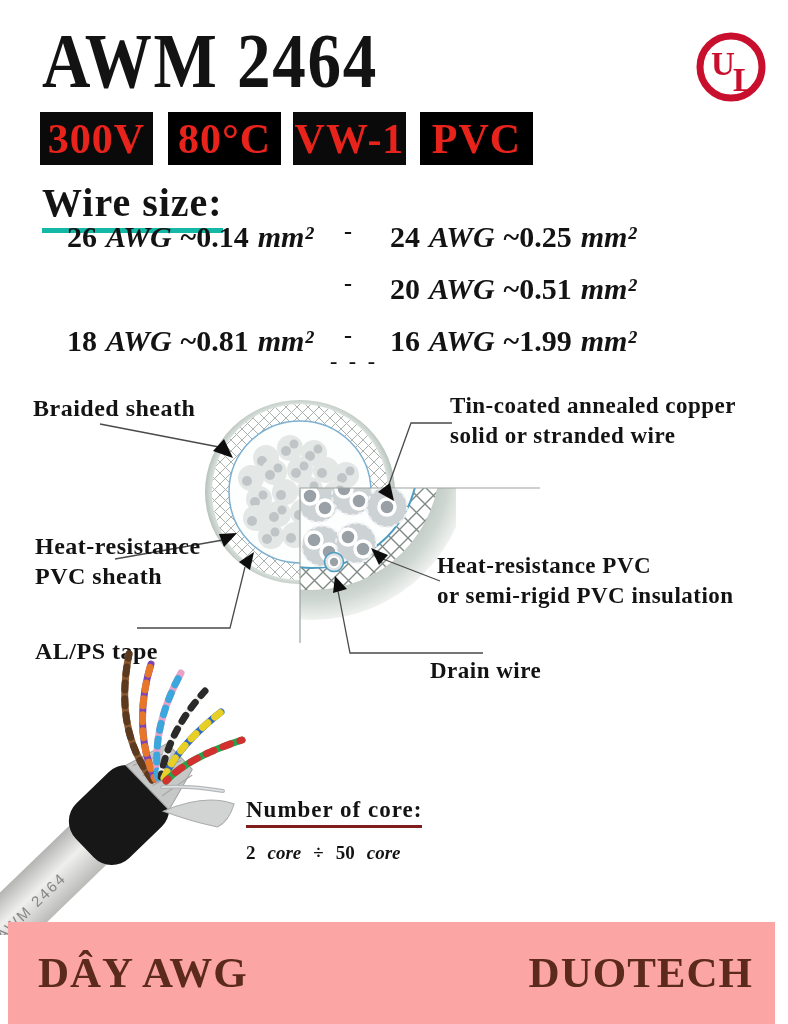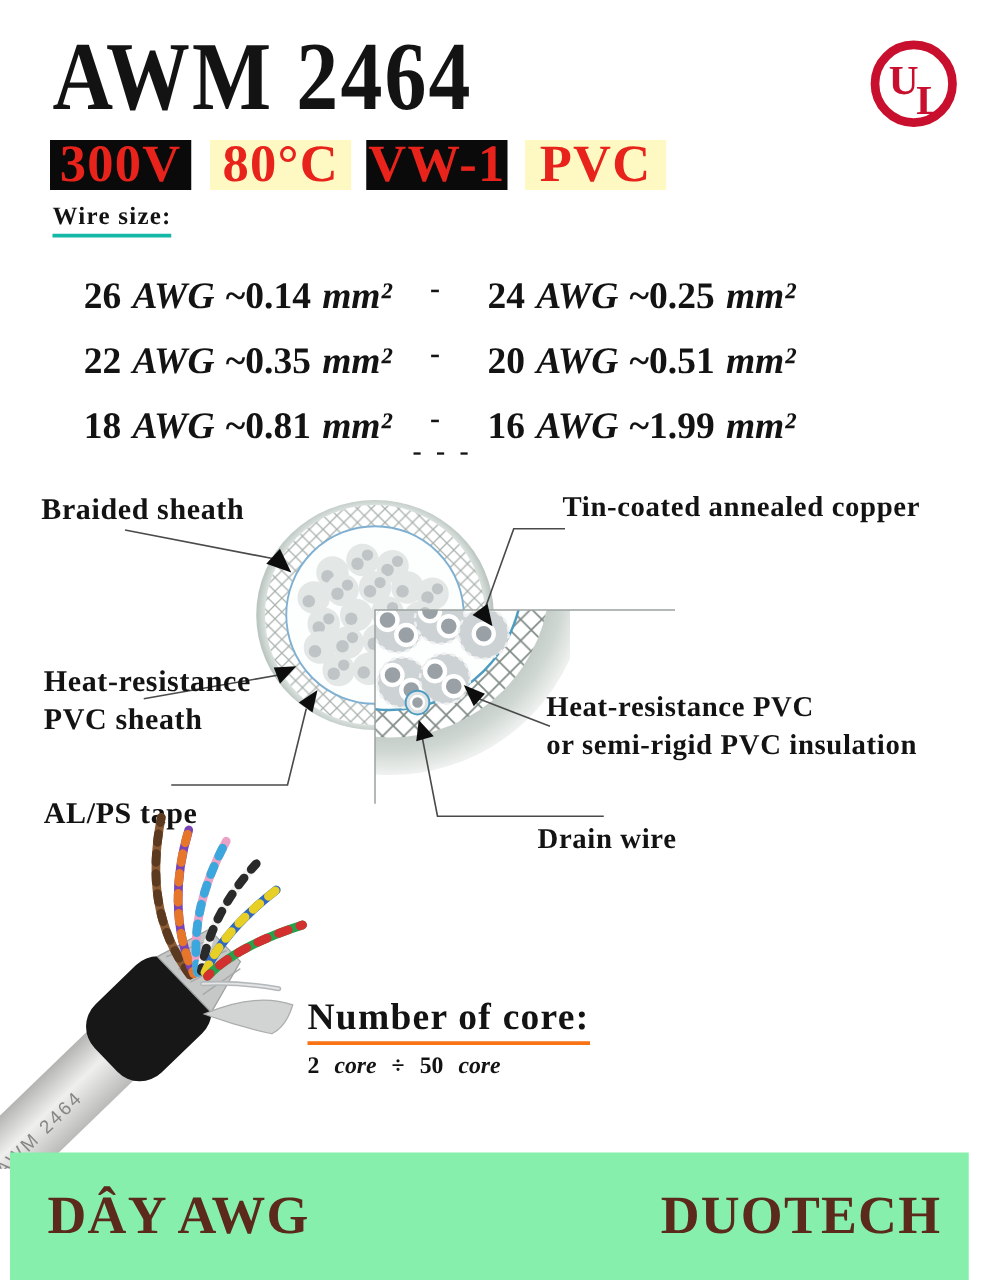--- a/index.html
+++ b/index.html
@@ -6,29 +6,29 @@
   .page{position:relative;width:788px;height:1024px;background:#fff;overflow:hidden;
         font-family:"Liberation Serif","DejaVu Serif",serif;color:#131313;}
   .abs{position:absolute;}
 
   
   .title{left:42px;top:22px;font-size:78px;font-weight:bold;letter-spacing:2px;line-height:1;
          transform:scaleX(.86);transform-origin:left top;white-space:nowrap;}
   .ul-logo{left:692px;top:28px;width:78px;height:78px;}
 
   
-  .badge{top:112px;height:40px;width:113px;display:flex;align-items:center;justify-content:center;
+  .badge{top:112px;height:53px;width:113px;display:flex;align-items:center;justify-content:center;
          font-size:42px;font-weight:bold;color:#E8231C;letter-spacing:1px;}
   .badge-dark{background:#0a0a0a;}
-  .badge-gray{background:#fef9c3;}
+  .badge-gray{background:#000000;}
   .b1{left:40px;} .b2{left:168px;} .b3{left:293px;} .b4{left:420px;}
 
   
-  .ws-heading{left:42px;top:162px;font-size:20px;font-weight:bold;letter-spacing:1px;
-              border-bottom:3px solid #14b8a6;padding-bottom:2px;}
+  .ws-heading{left:42px;top:179px;font-size:40px;font-weight:bold;letter-spacing:1px;
+              border-bottom:5px solid #14b8a6;padding-bottom:2px;}
   .ws-row{left:0;top:0;width:716px;height:40px;font-size:30px;font-weight:bold;}
   .r1{top:220px;} .r2{top:272px;} .r3{top:324px;}
   .ws-item{position:absolute;white-space:nowrap;}
   .ws-left{left:67px;} .ws-right{left:390px;}
   .ws-item span{margin-right:9px;}
   .it{font-style:italic;}
   .ws-dash{position:absolute;left:344px;top:-2px;font-size:24px;}
   .ws-more{left:330px;top:348px;font-size:22px;font-weight:bold;letter-spacing:3px;}
 
   
@@ -41,27 +41,27 @@
   .lab-tin{left:450px;top:6px;}
   .lab-heatsheath{left:35px;top:146px;}
   .lab-alps{left:35px;top:227px;margin-top:24px;}
   .lab-heatins{left:437px;top:166px;}
   .lab-drain{left:430px;top:271px;}
 
   
   .photo{left:0;top:645px;width:280px;height:290px;}
 
   
-  .core-heading{left:246px;top:797px;font-size:30px;font-weight:bold;letter-spacing:1px;
-                border-bottom:3px solid #f97316;padding-bottom:2px;}
+  .core-heading{left:246px;top:797px;font-size:23px;font-weight:bold;letter-spacing:1px;
+                border-bottom:3px solid #7f1d1d;padding-bottom:2px;}
   .core-value{left:246px;top:842px;font-size:19px;font-weight:bold;white-space:nowrap;}
   .core-value span{margin-right:12px;}
 
   
-  .footer{left:8px;top:922px;width:767px;height:102px;background:#86efac;}
+  .footer{left:8px;top:922px;width:767px;height:102px;background:#fca5a5;}
   .footer-left{position:absolute;left:30px;top:26px;font-size:43px;font-weight:bold;
                color:#5B2A1C;letter-spacing:1px;}
   .footer-right{position:absolute;right:22px;top:26px;font-size:43px;font-weight:bold;
                 color:#5B2A1C;letter-spacing:1px;}
 </style>
 </head>
 <body>
 
 <div class="page">
 
@@ -84,23 +84,20 @@
     <div class="ws-item ws-left">
       <span>26</span><span class="it">AWG</span><span>~0.14</span><span class="it">mm²</span>
     </div>
     <div class="ws-dash">-</div>
     <div class="ws-item ws-right">
       <span>24</span><span class="it">AWG</span><span>~0.25</span><span class="it">mm²</span>
     </div>
   </div>
 
   <div class="abs ws-row r2">
-    <div class="ws-item ws-left">
-      <span>22</span><span class="it">AWG</span><span>~0.35</span><span class="it">mm²</span>
-    </div>
     <div class="ws-dash">-</div>
     <div class="ws-item ws-right">
       <span>20</span><span class="it">AWG</span><span>~0.51</span><span class="it">mm²</span>
     </div>
   </div>
 
   <div class="abs ws-row r3">
     <div class="ws-item ws-left">
       <span>18</span><span class="it">AWG</span><span>~0.81</span><span class="it">mm²</span>
     </div>
@@ -243,20 +240,21 @@
         <polygon points="254,167 250,185 239,177"></polygon>
         <polygon points="394,116 378,107 390,98"></polygon>
         <polygon points="371,163 388,170 379,180"></polygon>
         <polygon points="335,191 347,204 333,208"></polygon>
       </g>
     </svg>
 
     <div class="dlabel dl-left lab-braided">Braided sheath</div>
     <div class="dlabel dl-right lab-tin">
       <div>Tin-coated annealed copper</div>
+      <div>solid or stranded wire</div>
     </div>
     <div class="dlabel dl-left lab-heatsheath">
       <div>Heat-resistance</div>
       <div>PVC sheath</div>
     </div>
     <div class="dlabel dl-left lab-alps">AL/PS tape</div>
     <div class="dlabel dl-right lab-heatins">
       <div>Heat-resistance PVC</div>
       <div>or semi-rigid PVC insulation</div>
     </div>

